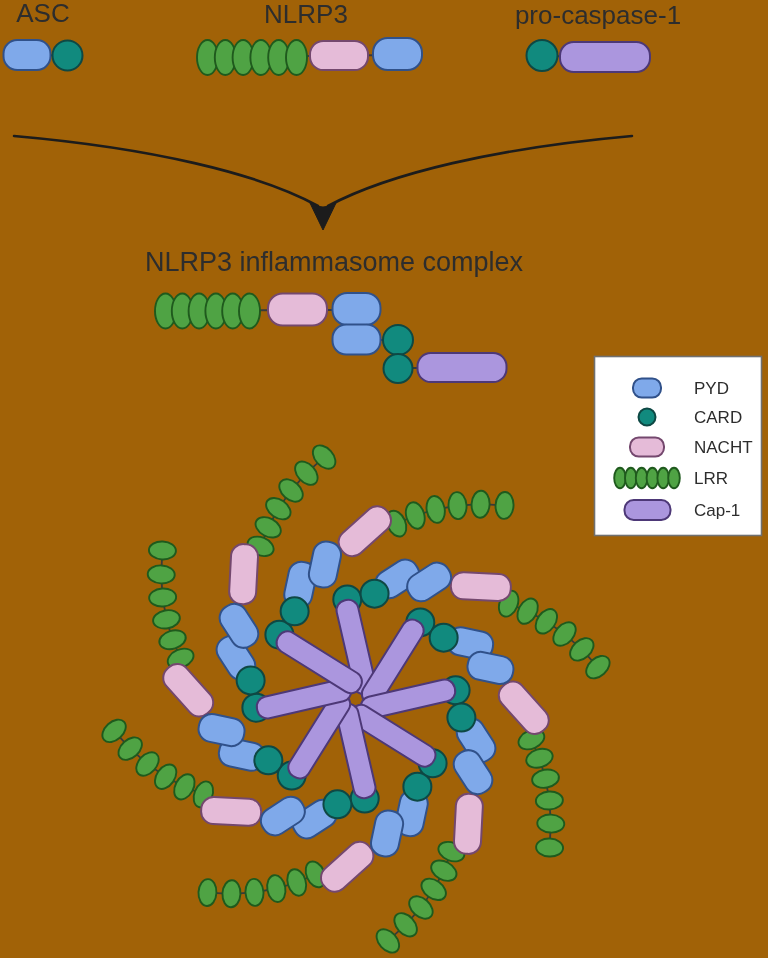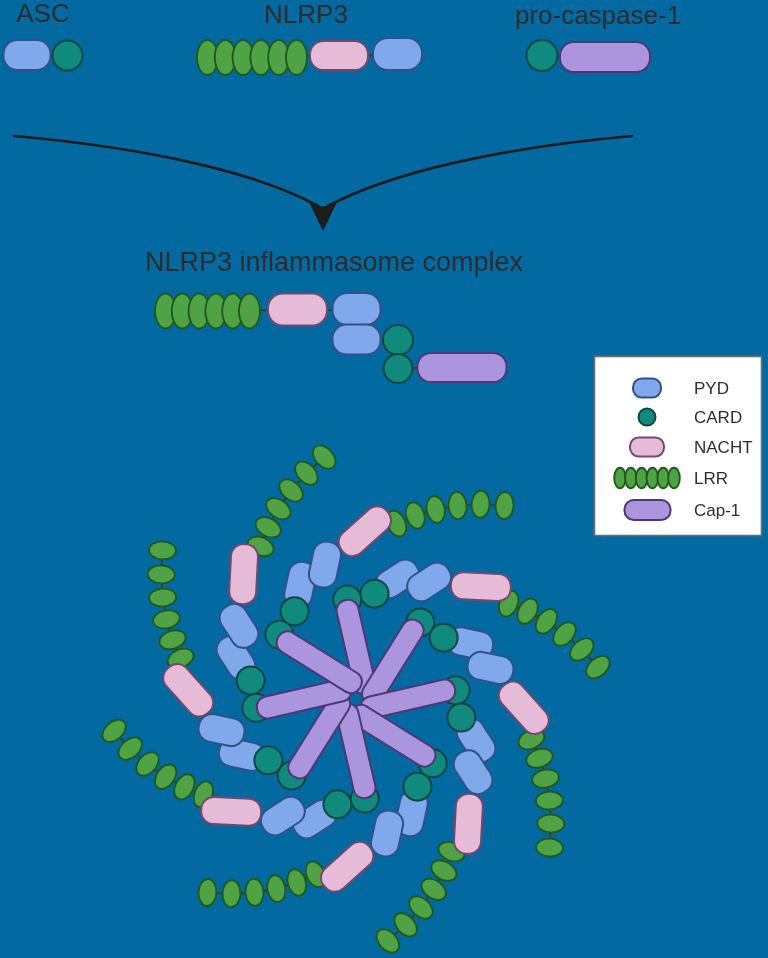--- a/index.html
+++ b/index.html
@@ -1,16 +1,16 @@
 <!DOCTYPE html>
 <html><head>
 <meta charset="utf-8">
 <style>
   html,body{margin:0;padding:0;background:#fff;}
-  .figure{width:768px;height:958px;background:#0369a1;overflow:hidden;}
+  .figure{width:768px;height:958px;background:#a16207;overflow:hidden;}
   svg{display:block;}
   text{font-family:"Liberation Sans",sans-serif;fill:#2D2D2D;}
   .mol-label{font-size:26px;}
   .title-label{font-size:27px;}
   .legend-label{font-size:17px;}
 </style>
 </head>
 <body>
 
 <div class="figure">

